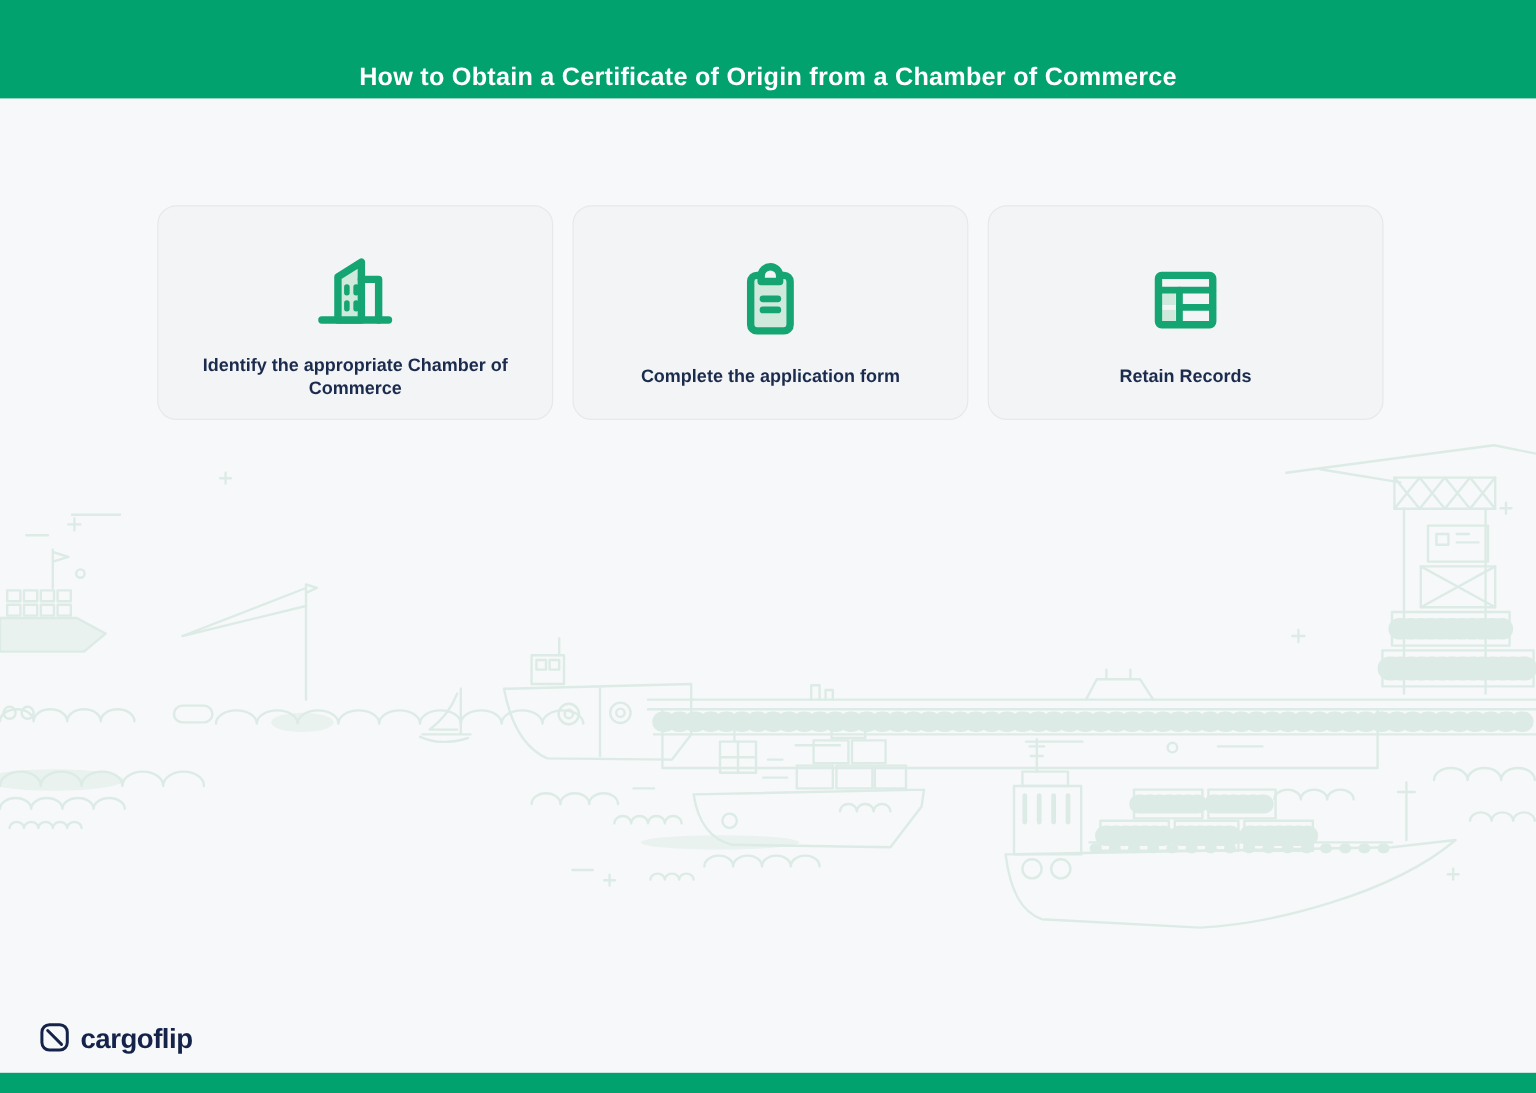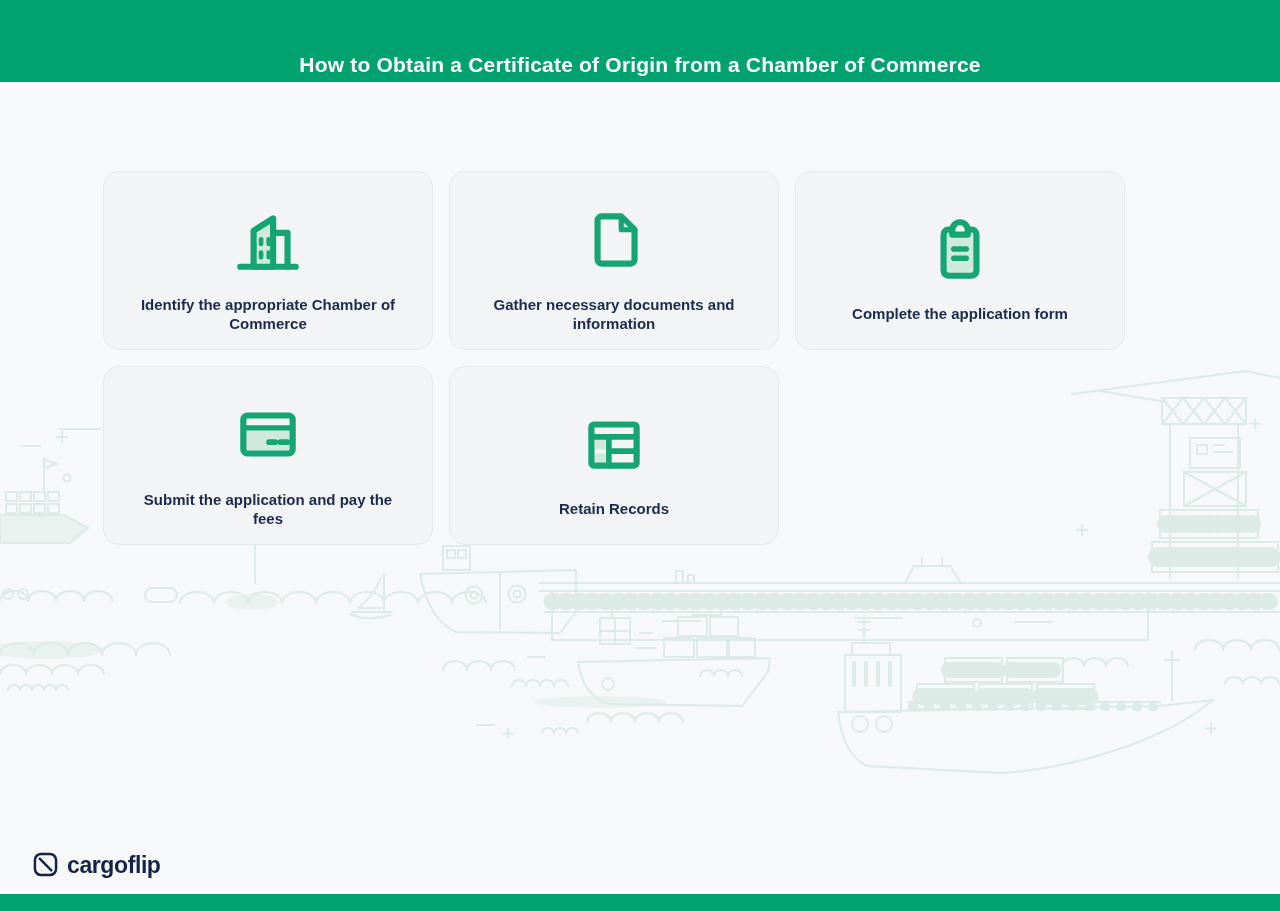--- a/index.html
+++ b/index.html
@@ -32,21 +32,21 @@
   .banner h1{
     color:#ffffff;font-size:21px;font-weight:700;letter-spacing:.2px;margin-top:48px;
   }
   .illustration{
     position:absolute;left:0;top:0;width:1280px;height:911px;z-index:0;
   }
   .il{stroke:var(--illustration-line,#dcebe5);stroke-width:2;fill:none;stroke-linecap:round;stroke-linejoin:round;}
   .ilf{fill:var(--illustration-fill,#e9f2ee);stroke:none;}
   .slat{stroke:var(--illustration-line,#dcebe5);}
   .cards{
-    position:absolute;left:103px;top:171px;width:1050px;
+    position:absolute;left:131px;top:171px;width:1050px;
     display:grid;grid-template-columns:repeat(3,330px);
     column-gap:30px;row-gap:42px;grid-auto-rows:179px;
     z-index:2;
     gap:16px;
   }
   .card{
     background:var(--card-bg,#f2f4f5);
     border:1px solid var(--card-border,#e6e9eb);
     border-radius:16px;
     display:flex;flex-direction:column;align-items:center;justify-content:center;
@@ -223,55 +223,34 @@
           <path class="st" d="M41 29 H55 V62"></path>
           <rect class="fg" x="27" y="33" width="4.5" height="9" rx="2.2"></rect>
           <rect class="fg" x="34.5" y="33" width="4.5" height="9" rx="2.2"></rect>
           <rect class="fg" x="27" y="46" width="4.5" height="9" rx="2.2"></rect>
           <rect class="fg" x="34.5" y="46" width="4.5" height="9" rx="2.2"></rect>
         </svg>
       </div>
       <p>Identify the appropriate Chamber of Commerce</p>
     </div>
 
-    <div class="card">
-      <div class="icon">
-        <svg viewBox="0 0 72 72">
-          <path class="st" d="M56 26 L43 13 H24 a4 4 0 0 0 -4 4 V55 a4 4 0 0 0 4 4 H52 a4 4 0 0 0 4 -4 Z"></path>
-          <path class="st fl" d="M43 13 V26 H56 Z" style="stroke-width:5"></path>
-        </svg>
-      </div>
-      <p>Gather necessary documents and information</p>
-    </div>
 
     <div class="card">
       <div class="icon">
         <svg viewBox="0 0 72 72">
           <rect class="st fl" x="20" y="17" width="32" height="45" rx="5"></rect>
           <path class="st cardbg" d="M28.5 22 V17.5 a7.5 7.5 0 0 1 15 0 V22 Z"></path>
           <line class="st" x1="30" y1="36" x2="42" y2="36" style="stroke-width:5.5"></line>
           <line class="st" x1="30" y1="45" x2="42" y2="45" style="stroke-width:5.5"></line>
         </svg>
       </div>
       <p>Complete the application form</p>
     </div>
 
 
-    <div class="card">
-      <div class="icon">
-        <svg viewBox="0 0 72 72">
-          <path class="fl" d="M12 29 H60 V50 a4 4 0 0 1 -4 4 H16 a4 4 0 0 1 -4 -4 Z"></path>
-          <rect class="st" x="12" y="17" width="48" height="37" rx="4"></rect>
-          <line class="st" x1="12" y1="29" x2="60" y2="29" style="stroke-width:5"></line>
-          <line class="st" x1="37" y1="43" x2="43" y2="43" style="stroke-width:5.5"></line>
-          <line class="st" x1="48" y1="43" x2="55" y2="43" style="stroke-width:5.5"></line>
-        </svg>
-      </div>
-      <p>Submit the application and pay the fees</p>
-    </div>
 
 
     <div class="card">
       <div class="icon">
         <svg viewBox="0 0 72 72">
           <rect class="fl" x="17" y="31" width="11" height="10"></rect>
           <rect class="fl" x="17" y="45" width="11" height="9"></rect>
           <rect class="st" x="14" y="17" width="44" height="40" rx="2.5"></rect>
           <line class="st" x1="14" y1="29" x2="58" y2="29" style="stroke-width:5.5"></line>
           <line class="st" x1="31" y1="29" x2="31" y2="57" style="stroke-width:5.5"></line>

